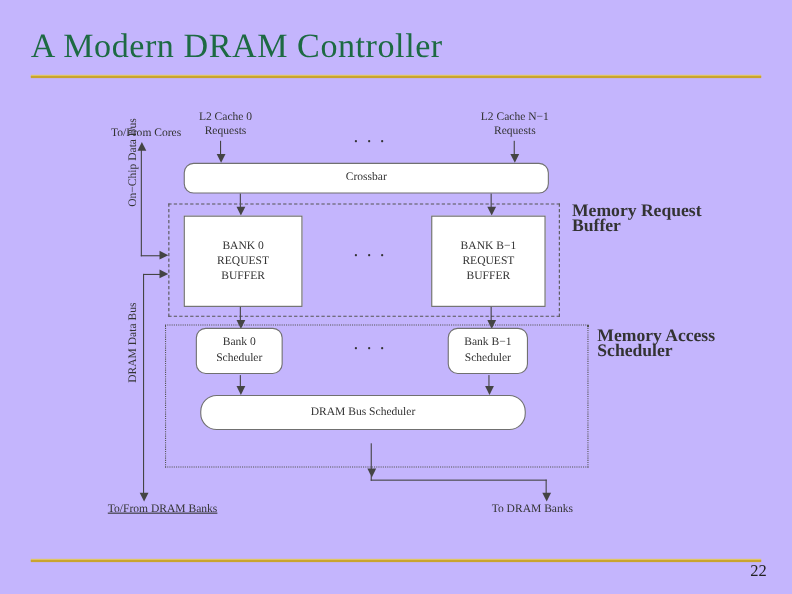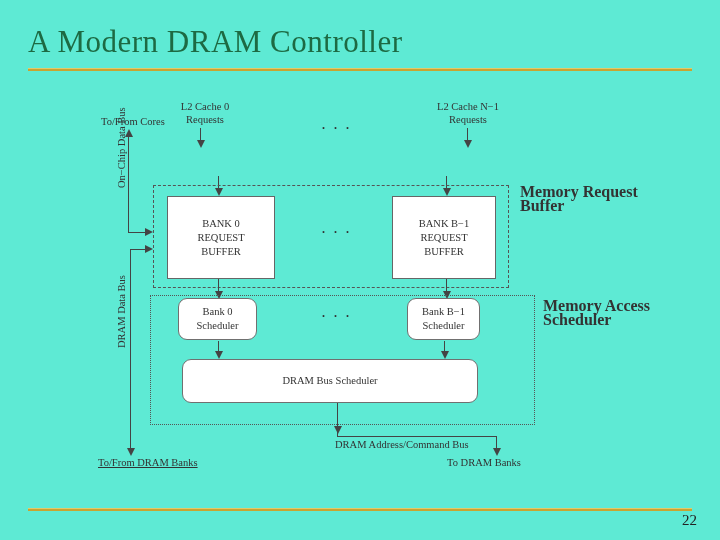--- a/index.html
+++ b/index.html
@@ -4,21 +4,21 @@
 <style>
   :root{
     --gold:#C9A42F;
     --green:#1D6A43;
     --ink:#333333;
     --line:#444444;
     --border:#666666;
   }
   html,body{margin:0;padding:0;}
   body{font-family:"Liberation Serif", serif; background:#ffffff;}
-  .slide{position:relative;width:720px;height:540px;background:#5eead4;overflow:hidden;}
+  .slide{position:relative;width:720px;height:540px;background:#c4b5fd;overflow:hidden;}
 
   .title{position:absolute;left:28px;top:24px;font-size:31px;color:var(--green);letter-spacing:0.5px;}
   .rule{position:absolute;left:28px;width:664px;height:2px;background:var(--gold);box-shadow:0 -1px 0 #e2c96a;}
   .rule.top{top:69px;}
   .rule.bottom{top:509px;}
   .pagenum{position:absolute;right:23px;top:512px;font-size:15px;color:#222;}
   .lbl{position:absolute;color:var(--ink);font-size:10.5px;line-height:12px;white-space:nowrap;}
   .lbl.center{text-align:left;transform:translateX(-50%);}
   .lbl.bold{font-weight:bold;font-size:16px;line-height:13px;}
   .rot{position:absolute;width:0;height:0;}
@@ -70,20 +70,23 @@
   <div class="vline" style="left:130px;top:249px;height:200px;"></div>
   <div class="hline" style="left:130px;top:249px;width:16px;"></div>
   <div class="ah right" style="left:145px;top:245px;"></div>
   <div class="ah down" style="left:127px;top:448px;"></div>
 
   <div class="vline" style="left:200px;top:128px;height:13px;"></div>
   <div class="ah down" style="left:197px;top:140px;"></div>
   <div class="vline" style="left:467px;top:128px;height:13px;"></div>
   <div class="ah down" style="left:464px;top:140px;"></div>
 
+  <div class="box round" style="left:167px;top:148px;width:332px;height:28px;">
+    <span>Crossbar</span>
+  </div>
 
   <div class="vline" style="left:218px;top:176px;height:13px;"></div>
   <div class="ah down" style="left:215px;top:188px;"></div>
   <div class="vline" style="left:446px;top:176px;height:13px;"></div>
   <div class="ah down" style="left:443px;top:188px;"></div>
 
   <div class="dashed" style="left:153px;top:185px;width:356px;height:103px;"></div>
   <div class="lbl bold" style="left:520px;top:185px;">Memory Request</div>
   <div class="lbl bold" style="left:520px;top:199px;">Buffer</div>
 
@@ -124,30 +127,29 @@
         <span style="display:block">Bank B−1</span>
         <span style="display:block">Scheduler</span>
       </span>
   </div>
 
   <div class="vline" style="left:218px;top:341px;height:12px;"></div>
   <div class="ah down" style="left:215px;top:351px;"></div>
   <div class="vline" style="left:444px;top:341px;height:12px;"></div>
   <div class="ah down" style="left:441px;top:351px;"></div>
 
-  <div class="box round" style="left:182px;top:359px;width:296px;height:44px;">
+  <div class="box round" style="left:182px;top:359px;width:296px;height:32px;border-radius:15px;">
     <span>DRAM Bus Scheduler</span>
   </div>
 
   <div class="vline" style="left:337px;top:403px;height:24px;"></div>
   <div class="ah down" style="left:334px;top:426px;"></div>
   <div class="vline" style="left:337px;top:432px;height:5px;"></div>
   <div class="hline" style="left:337px;top:436px;width:160px;"></div>
   <div class="vline" style="left:496px;top:436px;height:13px;"></div>
   <div class="ah down" style="left:493px;top:448px;"></div>
-  <div class="lbl" style="left:335px;top:439px;">DRAM Address/Command Bus</div>
 
   <div class="lbl" style="left:98px;top:457px;text-decoration:underline;">To/From DRAM Banks</div>
   <div class="lbl" style="left:447px;top:457px;">To DRAM Banks</div>
 
   <div class="rule bottom"></div>
   <div class="pagenum">22</div>
 </div>
 
 </body></html>

